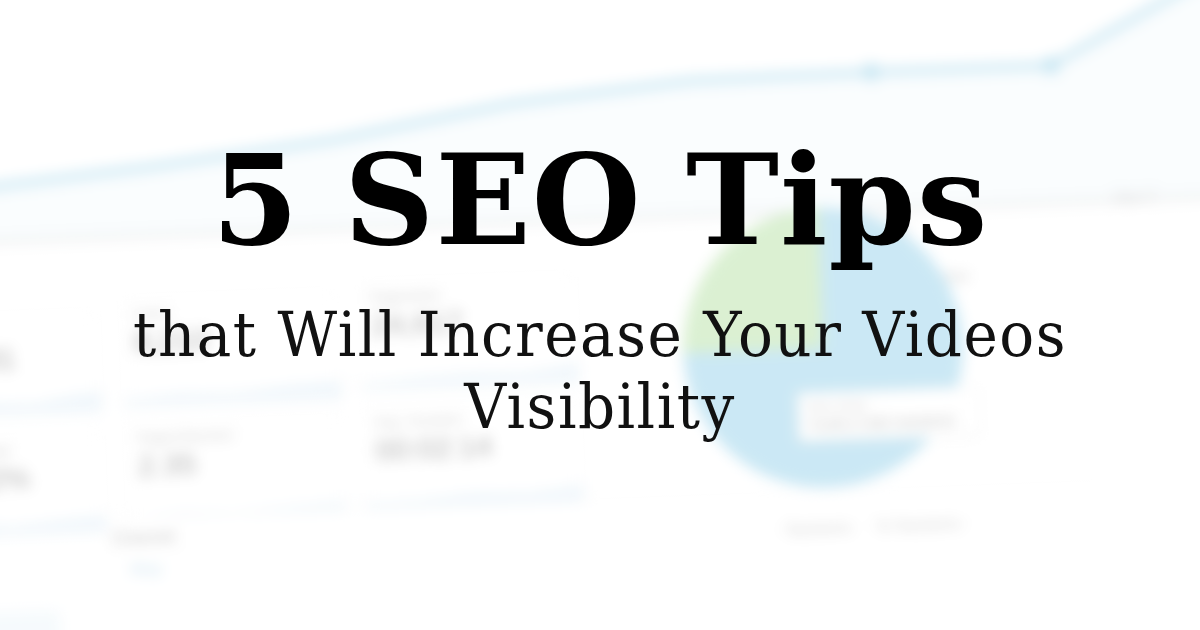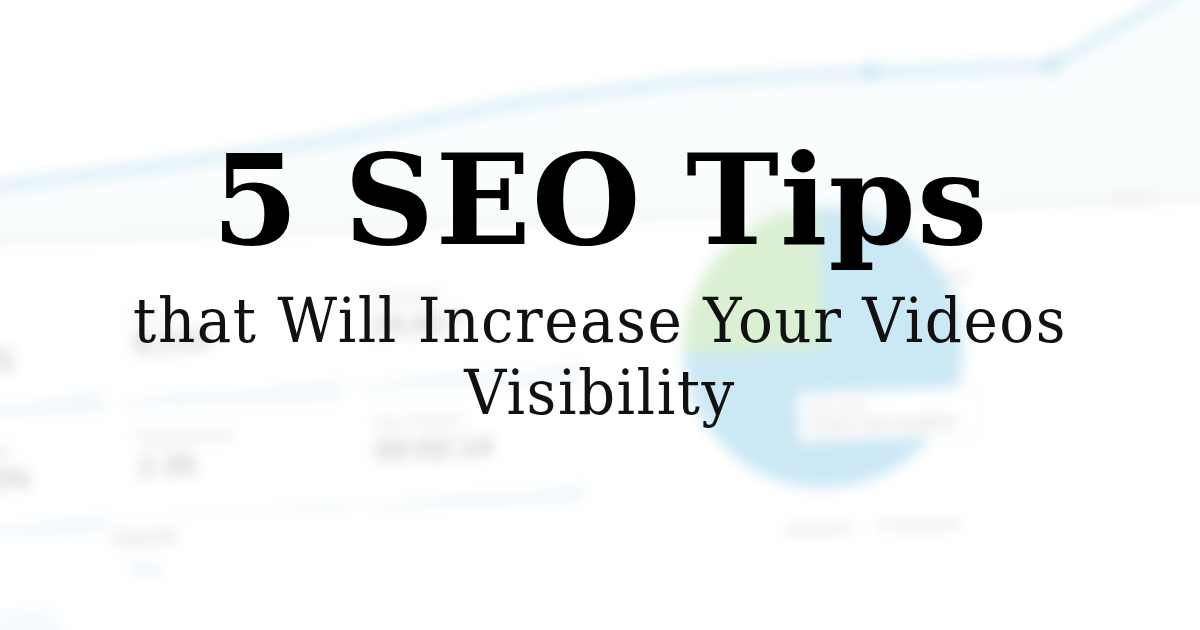--- a/index.html
+++ b/index.html
@@ -176,20 +176,21 @@
   #headline {
     position: absolute;
     inset: 0;
     display: flex;
     flex-direction: column;
     align-items: center;
     justify-content: flex-start;
     padding-top: 138px;
     box-sizing: border-box;
     pointer-events: none;
+    gap: 14px;
   }
   #title {
     font-family: "DejaVu Serif", "Liberation Serif", serif;
     font-weight: 700;
     font-size: 125px;
     line-height: 1.0;
     color: #000000;
     letter-spacing: 1px;
     white-space: nowrap;
   }

